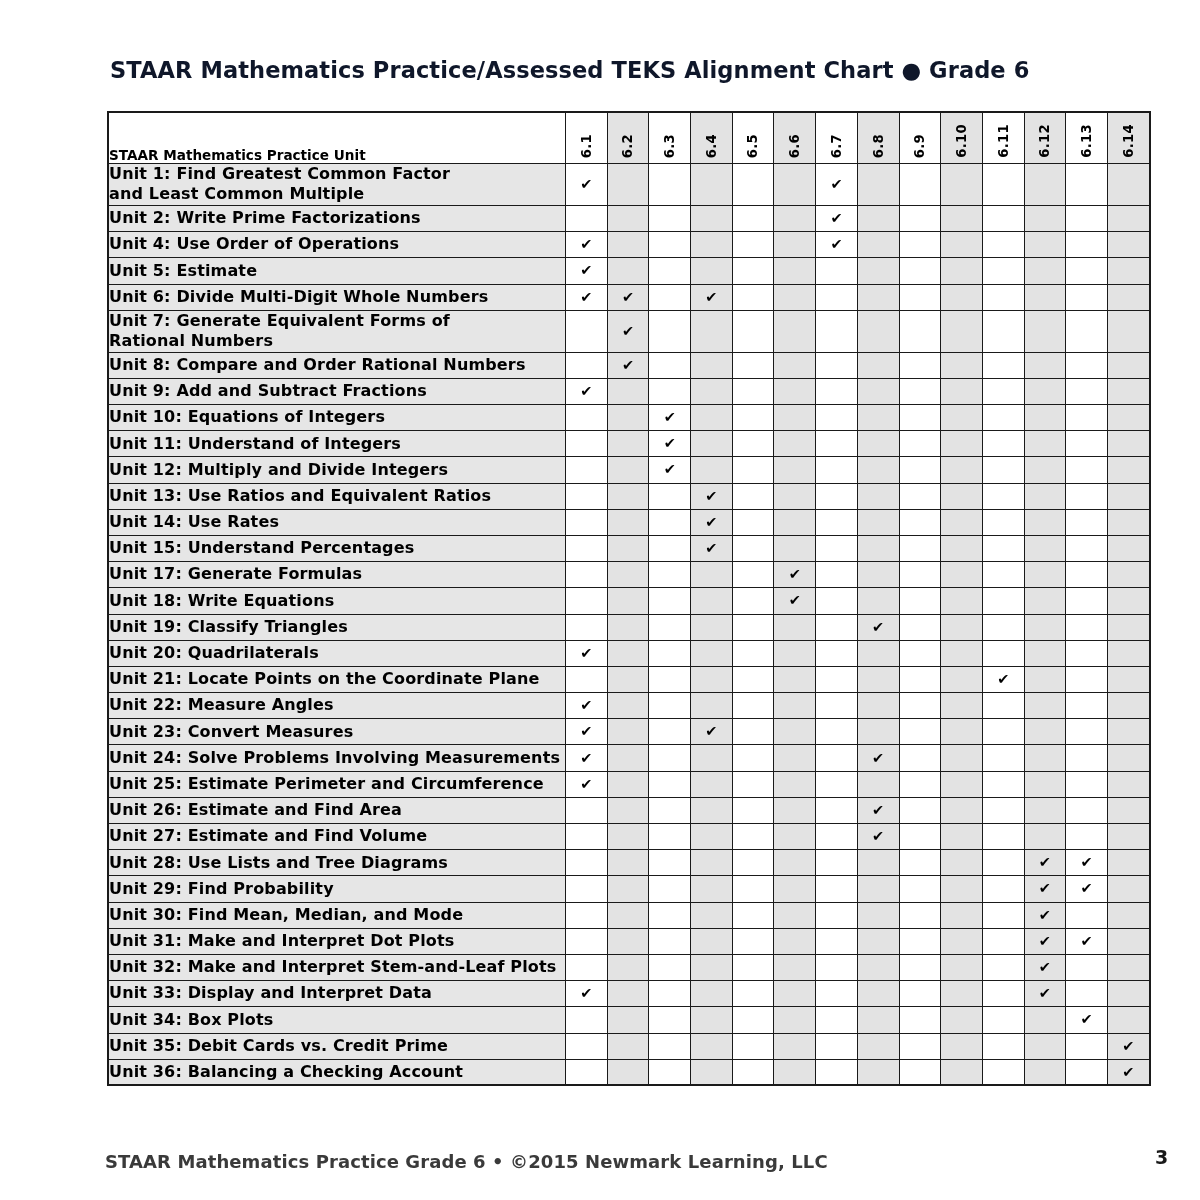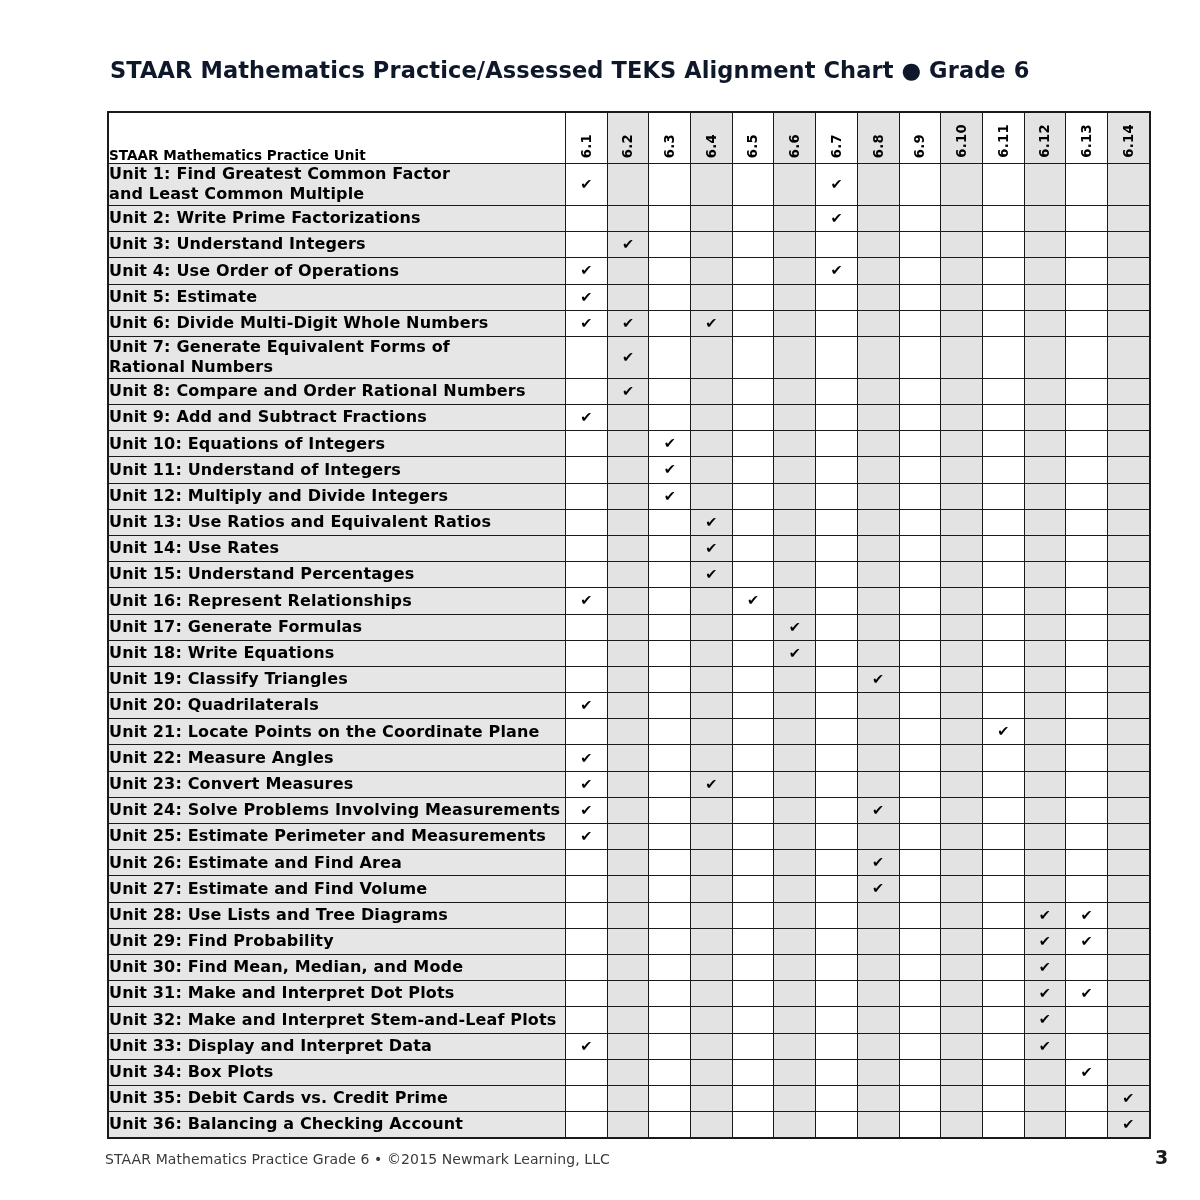--- a/index.html
+++ b/index.html
@@ -126,22 +126,22 @@
     display: inline-block;
     line-height: 1;
     color: #000;
   }
 
   
   .footer-note {
     position: absolute;
     left: 105px;
     top: 1151px;
-    font-size: 14px;
-    font-weight: normal;
+    font-size: 18px;
+    font-weight: bold;
     color: #3a3a3a;
     letter-spacing: 0.1px;
     white-space: nowrap;
   }
   .page-number {
     position: absolute;
     left: 1155px;
     top: 1146px;
     font-size: 19px;
     font-weight: bold;
@@ -241,39 +241,20 @@
             <td class="mark-cell shaded"></td>
             <td class="mark-cell"></td>
             <td class="mark-cell shaded"></td>
             <td class="mark-cell"></td>
             <td class="mark-cell shaded"></td>
             <td class="mark-cell"></td>
             <td class="mark-cell shaded"></td>
           </tr>
           <tr class="row-1line">
             <td class="unit-cell">
-              <div>Unit 3: Understand Integers</div>
-            </td>
-            <td class="mark-cell"></td>
-            <td class="mark-cell shaded"><span class="check">✔</span></td>
-            <td class="mark-cell"></td>
-            <td class="mark-cell shaded"></td>
-            <td class="mark-cell"></td>
-            <td class="mark-cell shaded"></td>
-            <td class="mark-cell"></td>
-            <td class="mark-cell shaded"></td>
-            <td class="mark-cell"></td>
-            <td class="mark-cell shaded"></td>
-            <td class="mark-cell"></td>
-            <td class="mark-cell shaded"></td>
-            <td class="mark-cell"></td>
-            <td class="mark-cell shaded"></td>
-          </tr>
-          <tr class="row-1line">
-            <td class="unit-cell">
               <div>Unit 4: Use Order of Operations</div>
             </td>
             <td class="mark-cell"><span class="check">✔</span></td>
             <td class="mark-cell shaded"></td>
             <td class="mark-cell"></td>
             <td class="mark-cell shaded"></td>
             <td class="mark-cell"></td>
             <td class="mark-cell shaded"></td>
             <td class="mark-cell"><span class="check">✔</span></td>
             <td class="mark-cell shaded"></td>
@@ -489,39 +470,20 @@
             <td class="mark-cell shaded"></td>
             <td class="mark-cell"></td>
             <td class="mark-cell shaded"></td>
             <td class="mark-cell"></td>
             <td class="mark-cell shaded"></td>
             <td class="mark-cell"></td>
             <td class="mark-cell shaded"></td>
           </tr>
           <tr class="row-1line">
             <td class="unit-cell">
-              <div>Unit 16: Represent Relationships</div>
-            </td>
-            <td class="mark-cell"><span class="check">✔</span></td>
-            <td class="mark-cell shaded"></td>
-            <td class="mark-cell"></td>
-            <td class="mark-cell shaded"></td>
-            <td class="mark-cell"><span class="check">✔</span></td>
-            <td class="mark-cell shaded"></td>
-            <td class="mark-cell"></td>
-            <td class="mark-cell shaded"></td>
-            <td class="mark-cell"></td>
-            <td class="mark-cell shaded"></td>
-            <td class="mark-cell"></td>
-            <td class="mark-cell shaded"></td>
-            <td class="mark-cell"></td>
-            <td class="mark-cell shaded"></td>
-          </tr>
-          <tr class="row-1line">
-            <td class="unit-cell">
               <div>Unit 17: Generate Formulas</div>
             </td>
             <td class="mark-cell"></td>
             <td class="mark-cell shaded"></td>
             <td class="mark-cell"></td>
             <td class="mark-cell shaded"></td>
             <td class="mark-cell"></td>
             <td class="mark-cell shaded"><span class="check">✔</span></td>
             <td class="mark-cell"></td>
             <td class="mark-cell shaded"></td>
@@ -660,21 +622,21 @@
             <td class="mark-cell shaded"><span class="check">✔</span></td>
             <td class="mark-cell"></td>
             <td class="mark-cell shaded"></td>
             <td class="mark-cell"></td>
             <td class="mark-cell shaded"></td>
             <td class="mark-cell"></td>
             <td class="mark-cell shaded"></td>
           </tr>
           <tr class="row-1line">
             <td class="unit-cell">
-              <div>Unit 25: Estimate Perimeter and Measurements</div>
+              <div>Unit 25: Estimate Perimeter and Circumference</div>
             </td>
             <td class="mark-cell"><span class="check">✔</span></td>
             <td class="mark-cell shaded"></td>
             <td class="mark-cell"></td>
             <td class="mark-cell shaded"></td>
             <td class="mark-cell"></td>
             <td class="mark-cell shaded"></td>
             <td class="mark-cell"></td>
             <td class="mark-cell shaded"></td>
             <td class="mark-cell"></td>

